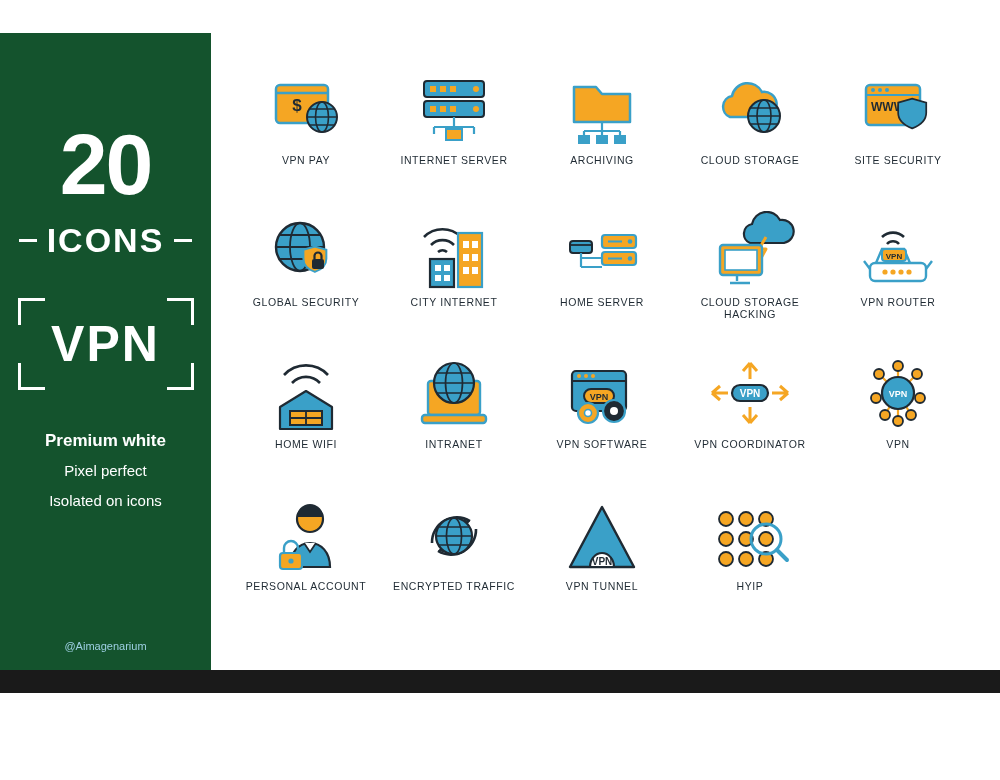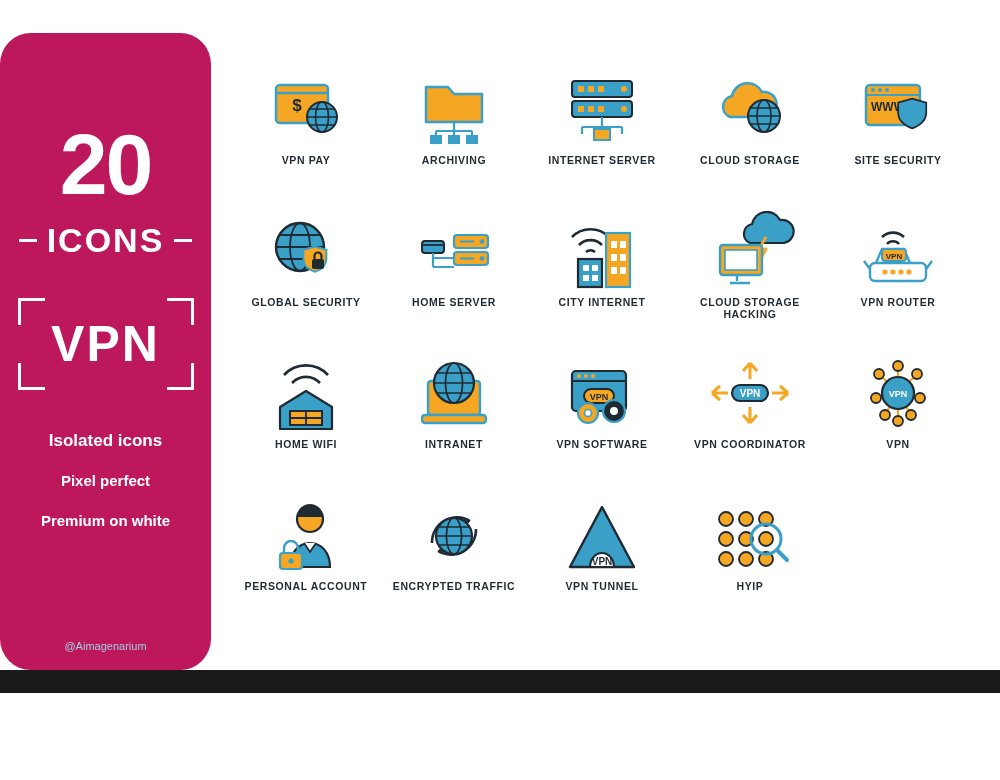--- a/index.html
+++ b/index.html
@@ -22,24 +22,23 @@
     background: #ffffff;
   }
 
   
   .left-panel {
     position: absolute;
     left: 0;
     top: 33px;
     width: 211px;
     height: 637px;
-    background: #be185d;
+    background: #14532d;
     color: #ffffff;
     text-align: center;
-    border-radius: 31px;
   }
   .big-number {
     font-size: 86px;
     font-weight: bold;
     letter-spacing: -2px;
     line-height: 1;
     margin-top: 88px;
   }
   .icons-word {
     font-size: 34px;
@@ -83,23 +82,23 @@
   }
 
   .tagline {
     margin-top: 42px;
     font-size: 17px;
     font-weight: bold;
     line-height: 1.1;
   }
   .sub-line {
     font-size: 15px;
-    margin-top: 20px;
+    margin-top: 10px;
     line-height: 1.35;
-    font-weight: bold;
+    font-weight: normal;
   }
   .handle {
     position: absolute;
     left: 0; right: 0;
     bottom: 18px;
     font-size: 11px;
     color: #9ecfe2;
   }
 
   
@@ -117,21 +116,21 @@
     text-align: center;
   }
   .art {
     height: 98px;
     display: flex;
     align-items: center;
     justify-content: center;
   }
   .cap {
     font-size: 10.5px;
-    font-weight: bold;
+    font-weight: normal;
     letter-spacing: 0.6px;
     color: #1f2a33;
     text-transform: uppercase;
     margin-top: -4px;
   }
 
   
   .footer {
     position: absolute;
     left: 0;
@@ -164,53 +163,40 @@
     </div>
 
     <div class="vpn-frame">
       <span class="corner c-tl"></span>
       <span class="corner c-tr"></span>
       <span class="corner c-bl"></span>
       <span class="corner c-br"></span>
       <div class="vpn-text">VPN</div>
     </div>
 
-    <div class="tagline">Isolated icons</div>
+    <div class="tagline">Premium white</div>
     <div class="sub-line">Pixel perfect</div>
-    <div class="sub-line">Premium on white</div>
+    <div class="sub-line">Isolated on icons</div>
     <div class="handle">@Aimagenarium</div>
   </div>
 
   <div class="grid">
 
     <div class="cell">
       <div class="art">
         <svg width="92" height="80" viewBox="0 0 92 80">
           <rect x="16" y="16" width="52" height="38" rx="4" fill="#f5a623" stroke="#3aa0c8" stroke-width="2.5"></rect>
           <path d="M16 24h52" stroke="#3aa0c8" stroke-width="2.5" fill="none"></path>
           <text x="37" y="42" font-size="17" font-family="Liberation Sans, sans-serif" font-weight="bold" fill="#1f2a33" text-anchor="middle">$</text>
           <circle cx="62" cy="48" r="15" fill="#3aa0c8" stroke="#1f2a33" stroke-width="2"></circle>
           <ellipse cx="62" cy="48" rx="6.5" ry="15" fill="none" stroke="#1f2a33" stroke-width="1.6"></ellipse>
           <path d="M47 48h30M49.5 40h25M49.5 56h25" stroke="#1f2a33" stroke-width="1.6" fill="none"></path>
         </svg>
       </div>
       <div class="cap">VPN PAY</div>
-    </div>
-
-    <div class="cell">
-      <div class="art">
-        <svg width="92" height="80" viewBox="0 0 92 80">
-          <path d="M18 18h22l6 7h28v28H18z" fill="#f5a623" stroke="#3aa0c8" stroke-width="2.5" stroke-linejoin="round"></path>
-          <path d="M46 53v9M28 62h36M28 62v7M46 62v7M64 62v7" stroke="#3aa0c8" stroke-width="2.2" fill="none"></path>
-          <rect x="22" y="66" width="12" height="9" fill="#3aa0c8"></rect>
-          <rect x="40" y="66" width="12" height="9" fill="#3aa0c8"></rect>
-          <rect x="58" y="66" width="12" height="9" fill="#3aa0c8"></rect>
-        </svg>
-      </div>
-      <div class="cap">ARCHIVING</div>
     </div>
 
     <div class="cell">
       <div class="art">
         <svg width="92" height="80" viewBox="0 0 92 80">
           <rect x="16" y="12" width="60" height="16" rx="3" fill="#3aa0c8" stroke="#1f2a33" stroke-width="2"></rect>
           <rect x="16" y="32" width="60" height="16" rx="3" fill="#3aa0c8" stroke="#1f2a33" stroke-width="2"></rect>
           <rect x="22" y="17" width="6" height="6" fill="#f5a623"></rect>
           <rect x="32" y="17" width="6" height="6" fill="#f5a623"></rect>
           <rect x="42" y="17" width="6" height="6" fill="#f5a623"></rect>
@@ -222,20 +208,33 @@
           <path d="M46 48v10M26 58h40M26 58v7M66 58v7" stroke="#3aa0c8" stroke-width="2.2" fill="none"></path>
           <rect x="38" y="60" width="16" height="11" fill="#f5a623" stroke="#3aa0c8" stroke-width="2"></rect>
         </svg>
       </div>
       <div class="cap">INTERNET SERVER</div>
     </div>
 
     <div class="cell">
       <div class="art">
         <svg width="92" height="80" viewBox="0 0 92 80">
+          <path d="M18 18h22l6 7h28v28H18z" fill="#f5a623" stroke="#3aa0c8" stroke-width="2.5" stroke-linejoin="round"></path>
+          <path d="M46 53v9M28 62h36M28 62v7M46 62v7M64 62v7" stroke="#3aa0c8" stroke-width="2.2" fill="none"></path>
+          <rect x="22" y="66" width="12" height="9" fill="#3aa0c8"></rect>
+          <rect x="40" y="66" width="12" height="9" fill="#3aa0c8"></rect>
+          <rect x="58" y="66" width="12" height="9" fill="#3aa0c8"></rect>
+        </svg>
+      </div>
+      <div class="cap">ARCHIVING</div>
+    </div>
+
+    <div class="cell">
+      <div class="art">
+        <svg width="92" height="80" viewBox="0 0 92 80">
           <path d="M26 48a11 11 0 0 1 2-21 16 16 0 0 1 30-4 11 11 0 0 1 4 25z" fill="#f5a623" stroke="#3aa0c8" stroke-width="2.5"></path>
           <circle cx="60" cy="47" r="16" fill="#3aa0c8" stroke="#1f2a33" stroke-width="2"></circle>
           <ellipse cx="60" cy="47" rx="7" ry="16" fill="none" stroke="#1f2a33" stroke-width="1.6"></ellipse>
           <path d="M44 47h32M46.5 39h27M46.5 55h27" stroke="#1f2a33" stroke-width="1.6" fill="none"></path>
         </svg>
       </div>
       <div class="cap">CLOUD STORAGE</div>
     </div>
 
     <div class="cell">
@@ -259,36 +258,20 @@
         <svg width="92" height="80" viewBox="0 0 92 80">
           <circle cx="40" cy="36" r="24" fill="#3aa0c8" stroke="#1f2a33" stroke-width="2.4"></circle>
           <ellipse cx="40" cy="36" rx="10" ry="24" fill="none" stroke="#1f2a33" stroke-width="1.8"></ellipse>
           <path d="M16 36h48M20 24h40M20 48h40" stroke="#1f2a33" stroke-width="1.8" fill="none"></path>
           <path d="M58 36l14-4 14 4v11c0 9-8 14-14 16-6-2-14-7-14-16z" transform="translate(-14,6) scale(0.82) translate(12,4)" fill="#f5a623" stroke="#3aa0c8" stroke-width="2.4"></path>
           <rect x="52" y="48" width="12" height="10" rx="2" fill="#1f2a33"></rect>
           <path d="M54.5 48v-3a3.5 3.5 0 0 1 7 0v3" stroke="#1f2a33" stroke-width="2.2" fill="none"></path>
         </svg>
       </div>
       <div class="cap">GLOBAL SECURITY</div>
-    </div>
-
-    <div class="cell">
-      <div class="art">
-        <svg width="92" height="80" viewBox="0 0 92 80">
-          <rect x="46" y="24" width="34" height="13" rx="3" fill="#f5a623" stroke="#3aa0c8" stroke-width="2.2"></rect>
-          <rect x="46" y="41" width="34" height="13" rx="3" fill="#f5a623" stroke="#3aa0c8" stroke-width="2.2"></rect>
-          <path d="M52 30.5h14M52 47.5h14" stroke="#3aa0c8" stroke-width="2" fill="none"></path>
-          <circle cx="74" cy="30.5" r="2.3" fill="#3aa0c8"></circle>
-          <circle cx="74" cy="47.5" r="2.3" fill="#3aa0c8"></circle>
-          <rect x="14" y="30" width="22" height="12" rx="3" fill="#3aa0c8" stroke="#1f2a33" stroke-width="2"></rect>
-          <path d="M14 34h22" stroke="#1f2a33" stroke-width="1.8" fill="none"></path>
-          <path d="M25 42v14M25 56h21M46 47h-21" stroke="#3aa0c8" stroke-width="2.2" fill="none"></path>
-        </svg>
-      </div>
-      <div class="cap">HOME SERVER</div>
     </div>
 
     <div class="cell">
       <div class="art">
         <svg width="92" height="80" viewBox="0 0 92 80">
           <path d="M16 26a26 26 0 0 1 37 0" stroke="#1f2a33" stroke-width="2.6" fill="none"></path>
           <path d="M23 34a16 16 0 0 1 23 0" stroke="#1f2a33" stroke-width="2.6" fill="none"></path>
           <path d="M30 41a7 7 0 0 1 9 0" stroke="#1f2a33" stroke-width="2.6" fill="none"></path>
           <rect x="22" y="48" width="24" height="28" fill="#3aa0c8" stroke="#1f2a33" stroke-width="2.2"></rect>
           <rect x="27" y="54" width="6" height="6" fill="#fff"></rect>
@@ -303,20 +286,36 @@
           <rect x="55" y="56" width="6" height="7" fill="#fff"></rect>
           <rect x="64" y="56" width="6" height="7" fill="#fff"></rect>
         </svg>
       </div>
       <div class="cap">CITY INTERNET</div>
     </div>
 
     <div class="cell">
       <div class="art">
         <svg width="92" height="80" viewBox="0 0 92 80">
+          <rect x="46" y="24" width="34" height="13" rx="3" fill="#f5a623" stroke="#3aa0c8" stroke-width="2.2"></rect>
+          <rect x="46" y="41" width="34" height="13" rx="3" fill="#f5a623" stroke="#3aa0c8" stroke-width="2.2"></rect>
+          <path d="M52 30.5h14M52 47.5h14" stroke="#3aa0c8" stroke-width="2" fill="none"></path>
+          <circle cx="74" cy="30.5" r="2.3" fill="#3aa0c8"></circle>
+          <circle cx="74" cy="47.5" r="2.3" fill="#3aa0c8"></circle>
+          <rect x="14" y="30" width="22" height="12" rx="3" fill="#3aa0c8" stroke="#1f2a33" stroke-width="2"></rect>
+          <path d="M14 34h22" stroke="#1f2a33" stroke-width="1.8" fill="none"></path>
+          <path d="M25 42v14M25 56h21M46 47h-21" stroke="#3aa0c8" stroke-width="2.2" fill="none"></path>
+        </svg>
+      </div>
+      <div class="cap">HOME SERVER</div>
+    </div>
+
+    <div class="cell">
+      <div class="art">
+        <svg width="92" height="80" viewBox="0 0 92 80">
           <path d="M46 32a10 10 0 0 1 2-19 15 15 0 0 1 28-4 10 10 0 0 1 4 23z" fill="#3aa0c8" stroke="#1f2a33" stroke-width="2.2"></path>
           <path d="M62 26l-7 12h7l-6 11" stroke="#f5a623" stroke-width="3" fill="none" stroke-linejoin="round"></path>
           <rect x="16" y="34" width="42" height="30" rx="3" fill="#f5a623" stroke="#3aa0c8" stroke-width="2.4"></rect>
           <rect x="21" y="39" width="32" height="20" fill="#fff" stroke="#3aa0c8" stroke-width="1.6"></rect>
           <path d="M33 64v6M26 72h20" stroke="#3aa0c8" stroke-width="2.4" fill="none"></path>
         </svg>
       </div>
       <div class="cap">CLOUD STORAGE HACKING</div>
     </div>
 

